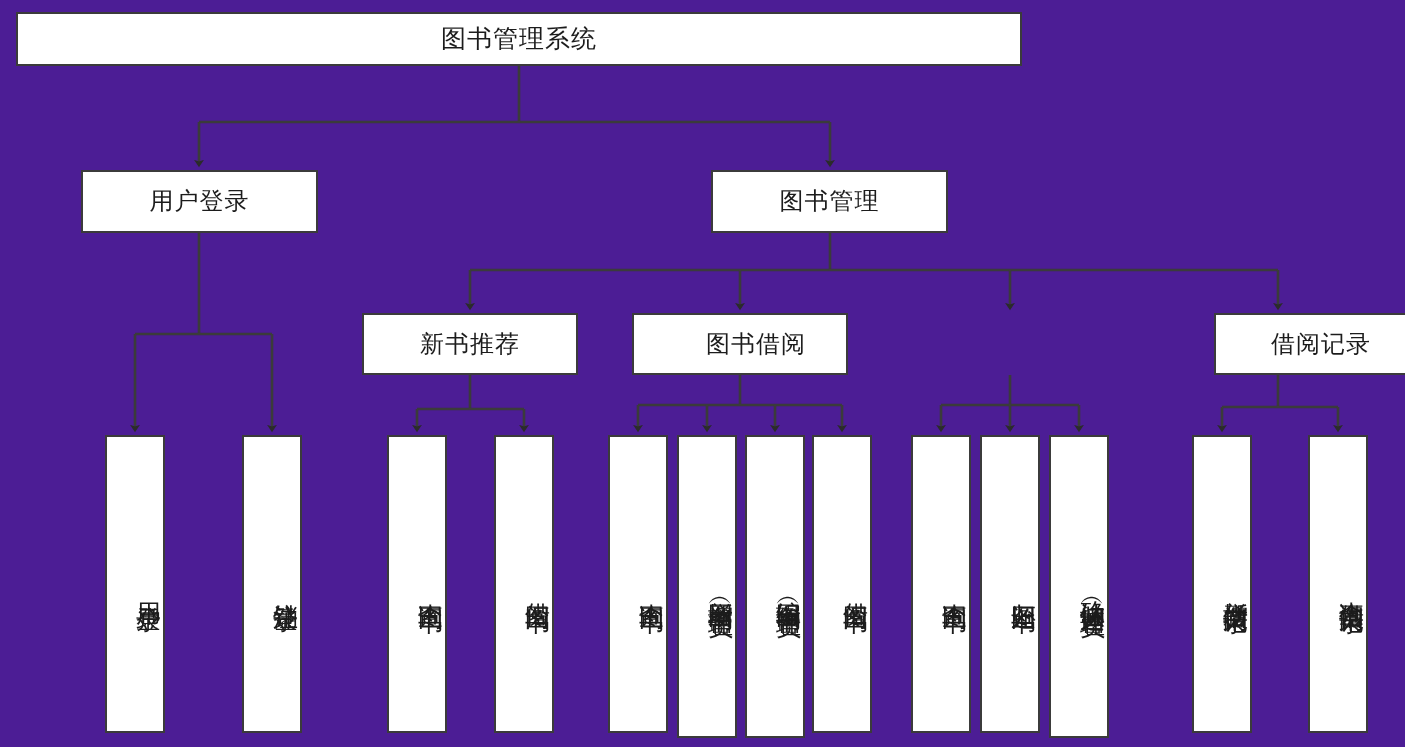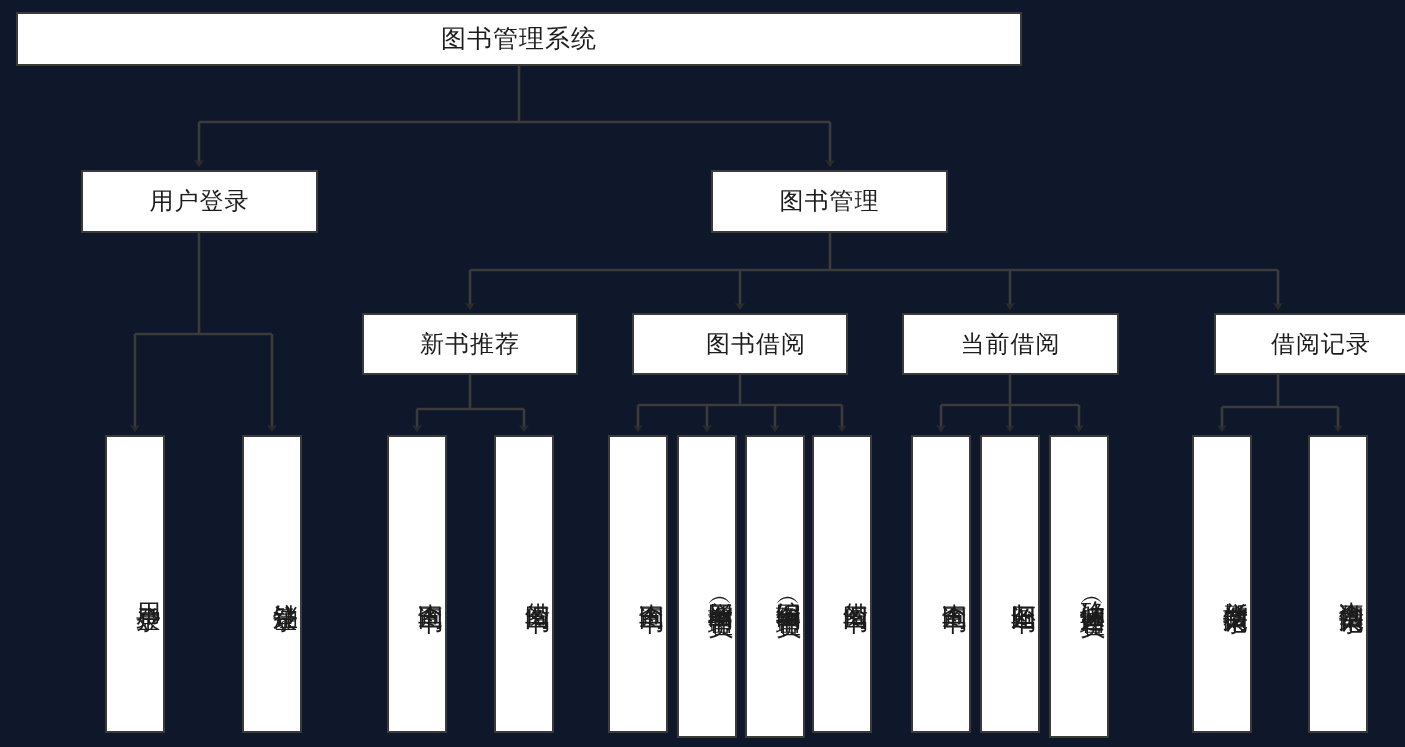--- a/index.html
+++ b/index.html
@@ -7,21 +7,21 @@
     padding: 0;
     background: #ffffff;
   }
   body {
     font-family: "DejaVu Sans", "Liberation Sans", sans-serif;
   }
   #diagram-root {
     position: relative;
     width: 1405px;
     height: 747px;
-    background: #0f172a;
+    background: #4c1d95;
     overflow: hidden;
   }
   #connector-layer {
     position: absolute;
     left: 0;
     top: 0;
     width: 1405px;
     height: 747px;
     pointer-events: none;
   }
@@ -122,21 +122,20 @@
     </g>
   </svg>
 
   <div class="node node-h node-root" style="left:16px; top:12px; width:1006px; height:54px;">图书管理系统</div>
 
   <div class="node node-h" style="left:81px; top:170px; width:237px; height:63px;">用户登录</div>
   <div class="node node-h" style="left:711px; top:170px; width:237px; height:63px;">图书管理</div>
 
   <div class="node node-h" style="left:362px; top:313px; width:216px; height:62px;">新书推荐</div>
   <div class="node node-h" style="left:632px; top:313px; width:216px; height:62px;padding-left:32px;">图书借阅</div>
-  <div class="node node-h" style="left:902px; top:313px; width:217px; height:62px;">当前借阅</div>
   <div class="node node-h" style="left:1171px; top:313px; width:214px; height:62px;margin-left:43px;">借阅记录</div>
 
   <div class="node node-v" style="left:105px; top:435px; width:60px; height:298px;">用户登录</div>
   <div class="node node-v" style="left:242px; top:435px; width:60px; height:298px;">注销登录</div>
 
   <div class="node node-v" style="left:387px; top:435px; width:60px; height:298px;">查询图书</div>
   <div class="node node-v" style="left:494px; top:435px; width:60px; height:298px;">借阅图书</div>
 
   <div class="node node-v" style="left:608px; top:435px; width:60px; height:298px;">查询图书</div>
   <div class="node node-v" style="left:677px; top:435px; width:60px; height:303px;">新增图书（管理员）</div>

